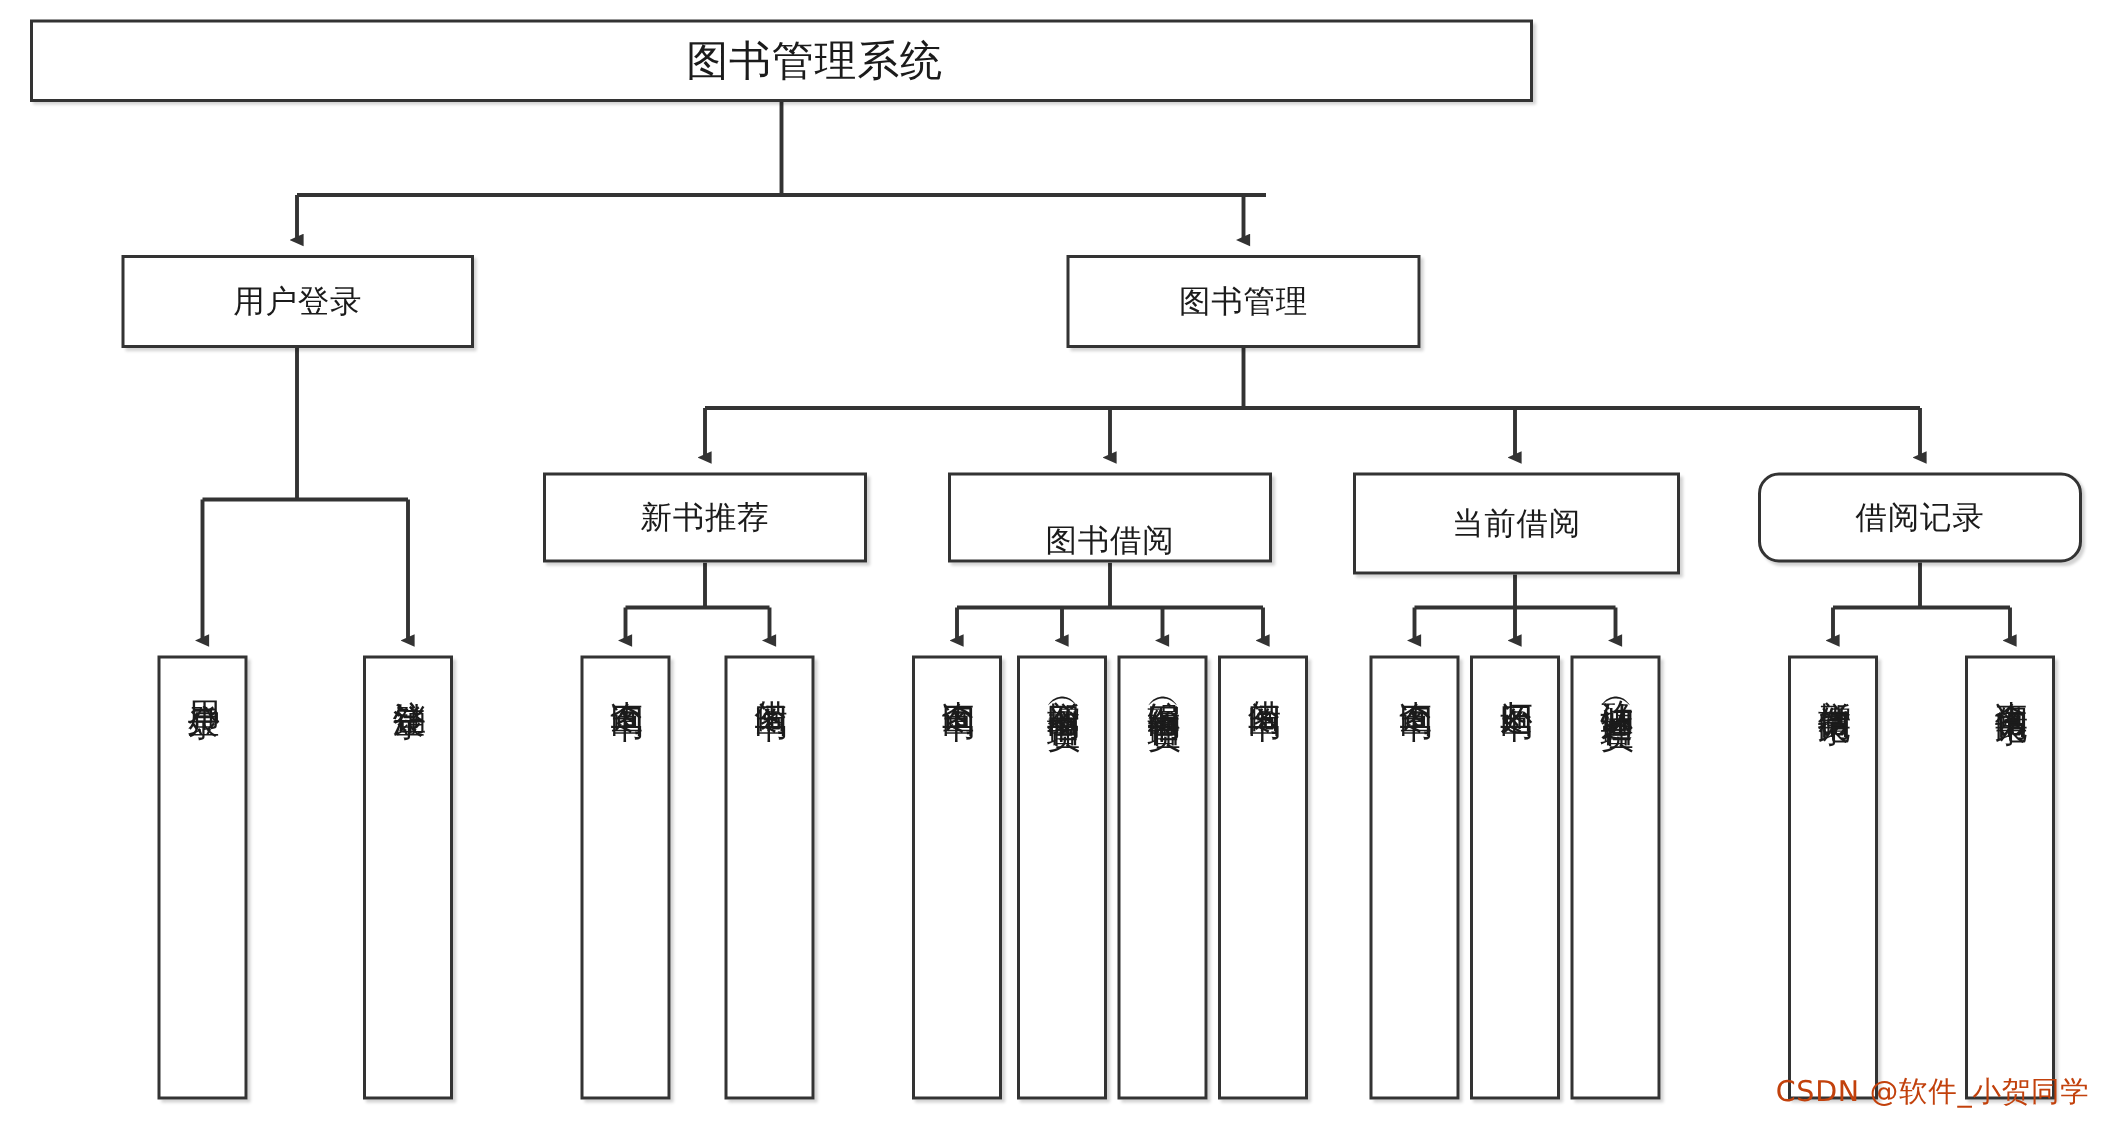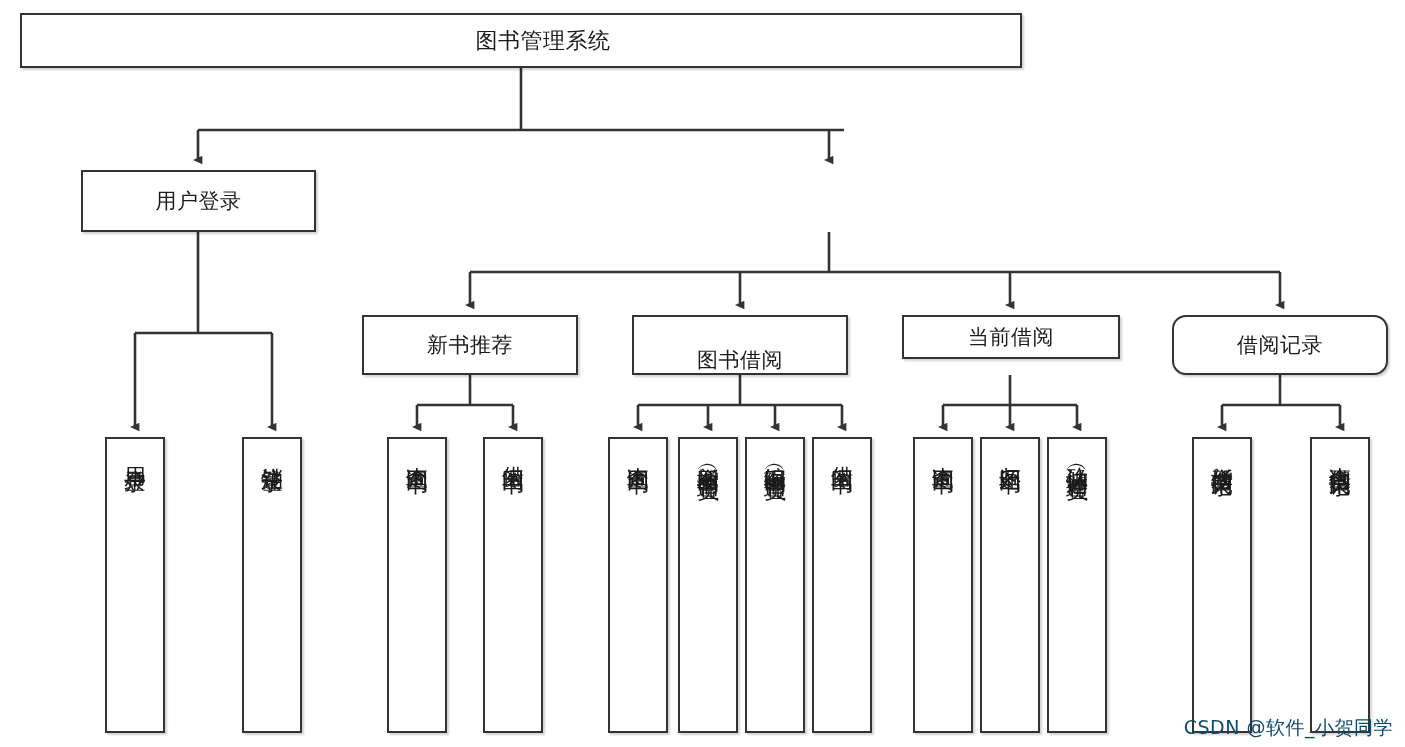--- a/index.html
+++ b/index.html
@@ -41,21 +41,21 @@
     text-align: center;
     line-height: 1.18;
   }
   
   .node.horiz .lbl {
     font-size: 21px;
     letter-spacing: 0.5px;
     white-space: nowrap;
   }
   .node.root .lbl {
-    font-size: 22px;
+    font-size: 28px;
     margin-left: 44px;
   }
   
   .node.vert {
     align-items: flex-start;
     justify-content: center;
     padding-top: 10px;
   }
   .node.vert .lbl {
     writing-mode: vertical-rl;
@@ -64,21 +64,21 @@
     letter-spacing: 2px;
     line-height: 1;
     max-height: 280px;
     white-space: nowrap;
   }
   .watermark {
     position: absolute;
     right: 12px;
     bottom: 6px;
     font-size: 19px;
-    color: #0c4a6e;
+    color: #c2410c;
     white-space: nowrap;
     letter-spacing: 0.5px;
   }
 </style>
 </head>
 <body>
 
 <div id="canvas">
 
   <svg class="edges" viewBox="0 0 1405 747" xmlns="http://www.w3.org/2000/svg">
@@ -131,28 +131,31 @@
     </g>
   </svg>
 
   <div class="node horiz root" style="left:20px; top:13px; width:1002px; height:55px;">
     <span class="lbl">图书管理系统</span>
   </div>
 
   <div class="node horiz" style="left:81px; top:170px; width:235px; height:62px;">
     <span class="lbl">用户登录</span>
   </div>
+  <div class="node horiz" style="left:711px; top:170px; width:236px; height:62px;">
+    <span class="lbl">图书管理</span>
+  </div>
 
   <div class="node horiz" style="left:362px; top:315px; width:216px; height:60px;">
     <span class="lbl">新书推荐</span>
   </div>
   <div class="node horiz" style="left:632px; top:315px; width:216px; height:60px;align-items:flex-end;">
     <span class="lbl">图书借阅</span>
   </div>
-  <div class="node horiz" style="left:902px; top:315px; width:218px; height:44px;">
+  <div class="node horiz" style="left:902px; top:315px; width:218px; height:68px;">
     <span class="lbl">当前借阅</span>
   </div>
   <div class="node horiz" style="left:1172px; top:315px; width:216px; height:60px;border-radius:14px;">
     <span class="lbl">借阅记录</span>
   </div>
 
   <div class="node vert" style="left:105px; top:437px; width:60px; height:296px;">
     <span class="lbl">用户登录</span>
   </div>
   <div class="node vert" style="left:242px; top:437px; width:60px; height:296px;">

